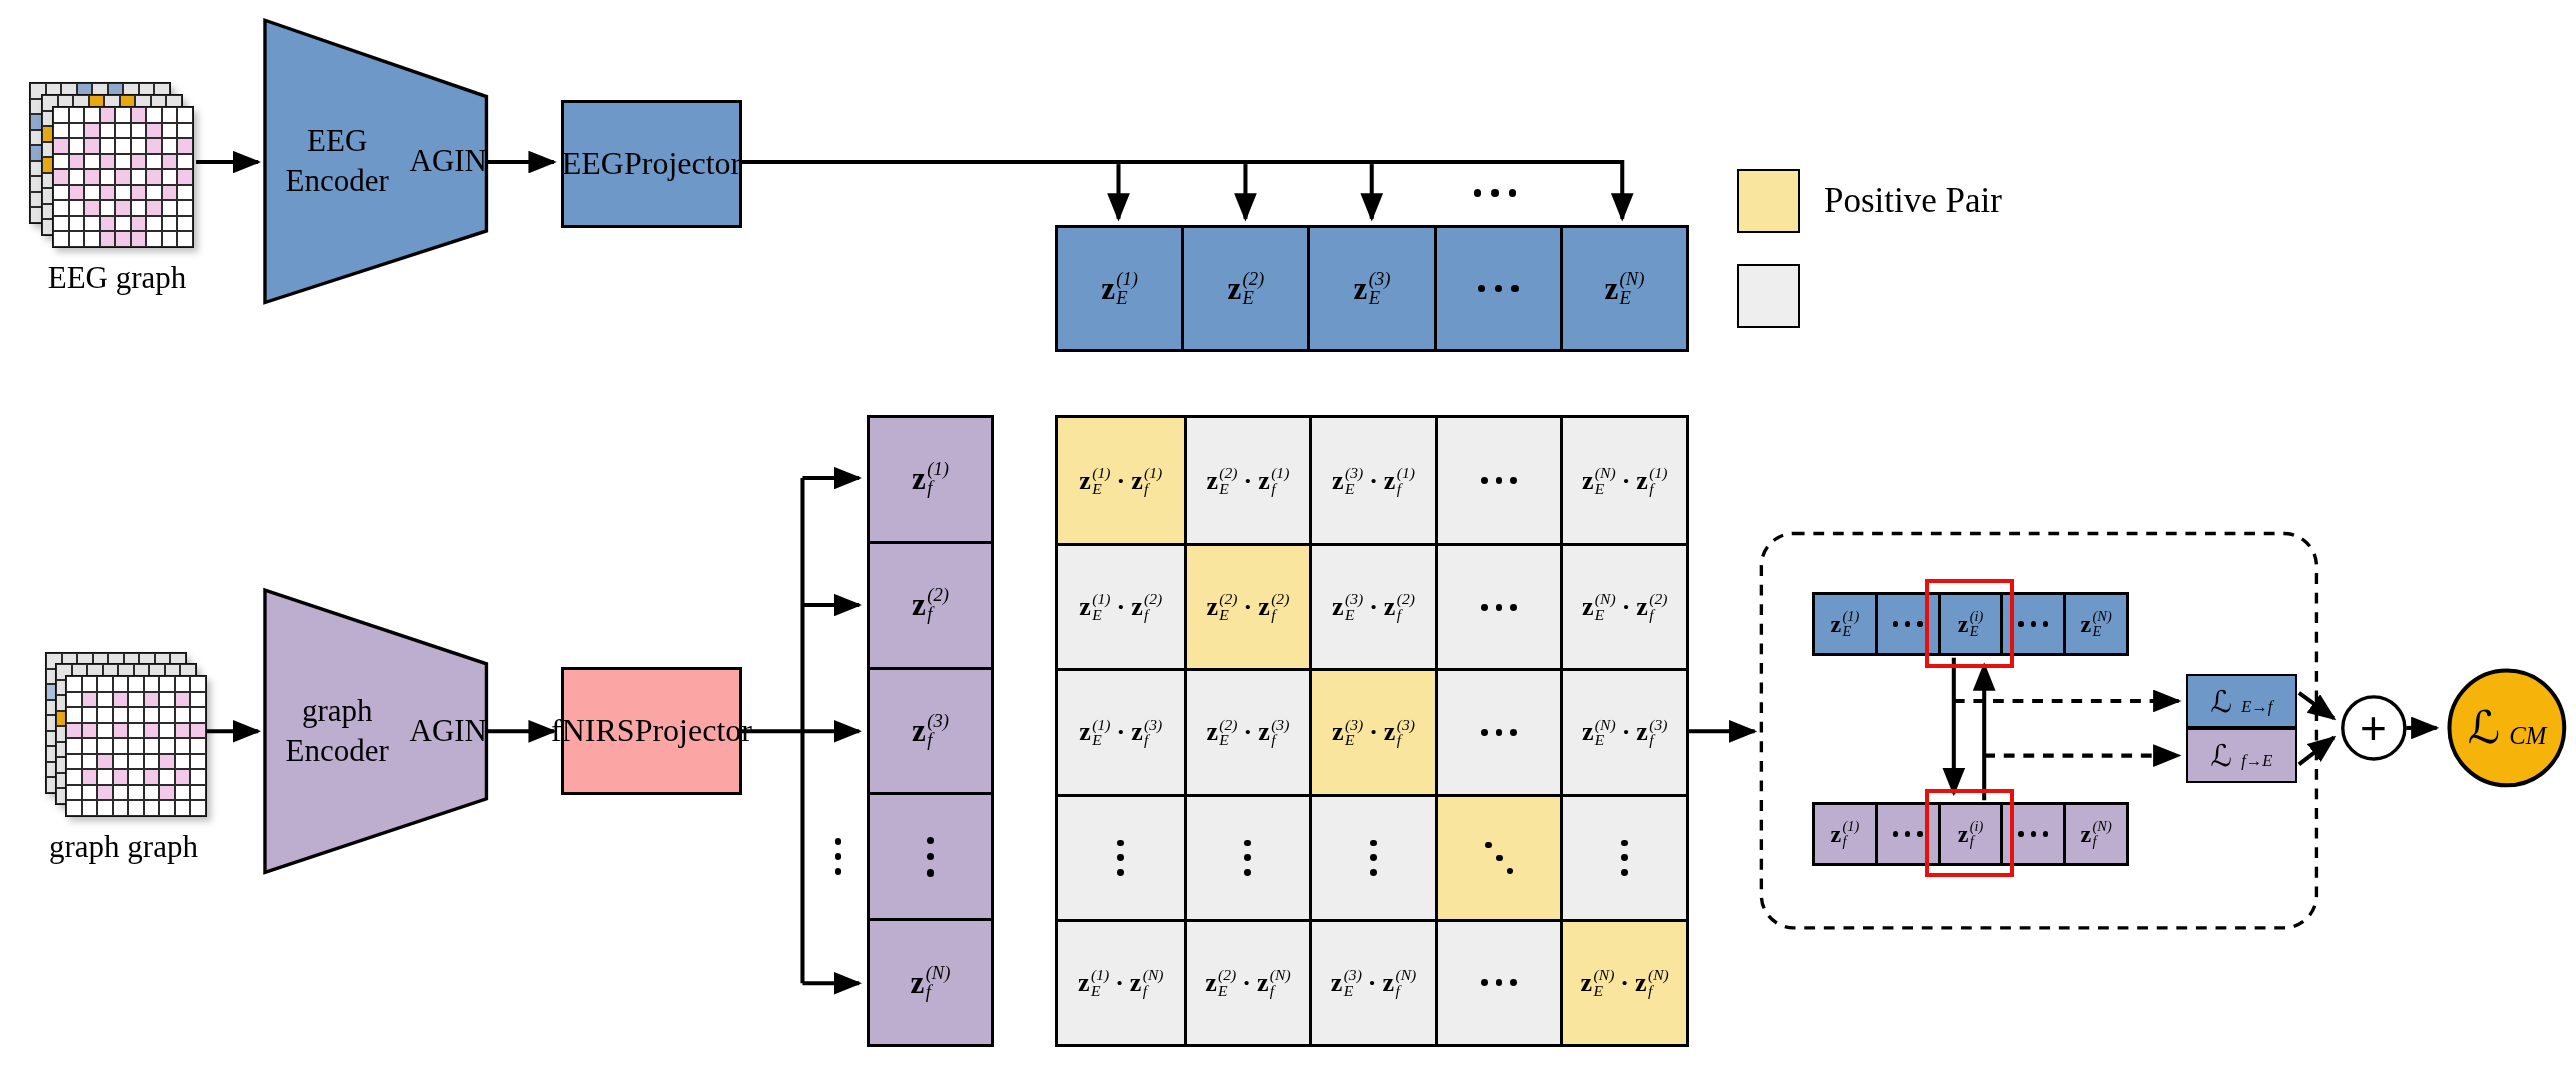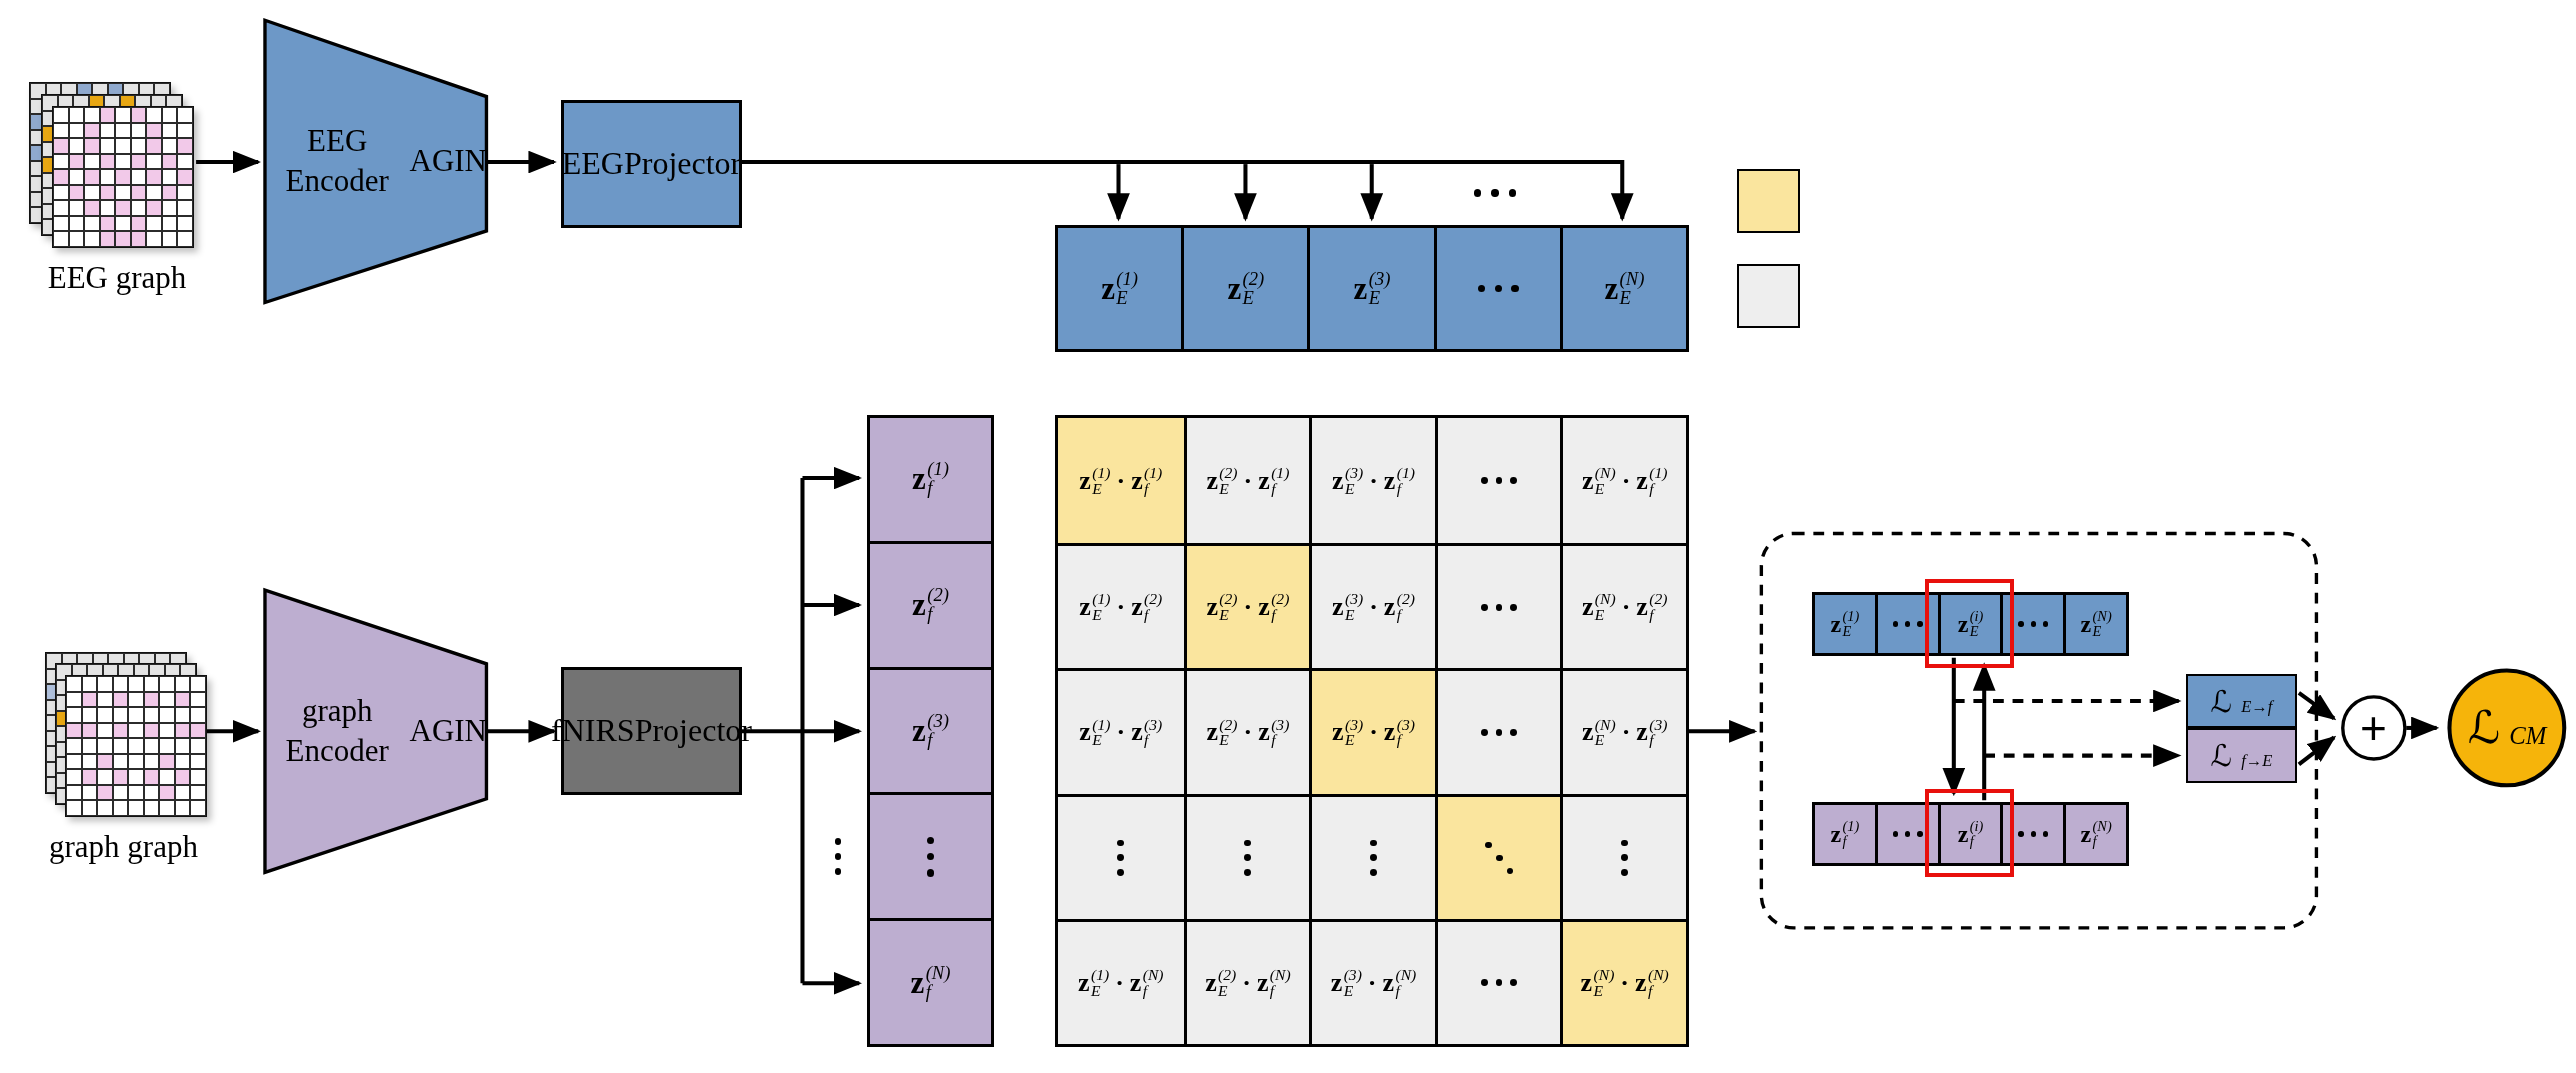--- a/index.html
+++ b/index.html
@@ -160,31 +160,32 @@
           <span class="bz">z</span>
           <span class="stk">
             <span>(N)</span>
             <span>E</span>
           </span>
         </span>
       </div>
     </div>
 
   <div class="abs legend-swatch" style="left:1737px;top:169px;width:63px;height:64px;background:#fae59e;"></div>
+  <div class="abs ctr legend-label" style="left:1824px;top:169px;height:64px;">Positive Pair</div>
   <div class="abs legend-swatch" style="left:1737px;top:264px;width:63px;height:64px;background:#eeeeee;"></div>
 
   <div id="fnirs-stack"></div>
   <div class="abs ctr caption" style="left:15.5px;top:828px;width:216px;height:37px;">graph graph</div>
 
   <div class="abs ctr col enc-text" style="left:265px;top:590px;width:222px;height:282px;">
     <div>graph Encoder</div>
     <div>AGIN</div>
   </div>
 
-  <div class="abs ctr col pbox proj-text" style="left:561px;top:667px;width:181px;height:128px;background:#737373;">
+  <div class="abs ctr col pbox proj-text" style="left:561px;top:667px;width:181px;height:128px;background:#fca5a5;">
     <div>fNIRS</div>
     <div>Projector</div>
   </div>
 
   <div class="abs ctr" style="left:819px;top:828px;width:38px;height:54px;">
       <span id="fnirs-branch-dots-target"><span class="dv" style="gap: 8px;">
           <span class="pip" style="width: 6.8px; height: 6.8px;"></span>
           <span class="pip" style="width: 6.8px; height: 6.8px;"></span>
           <span class="pip" style="width: 6.8px; height: 6.8px;"></span>
         </span></span>

